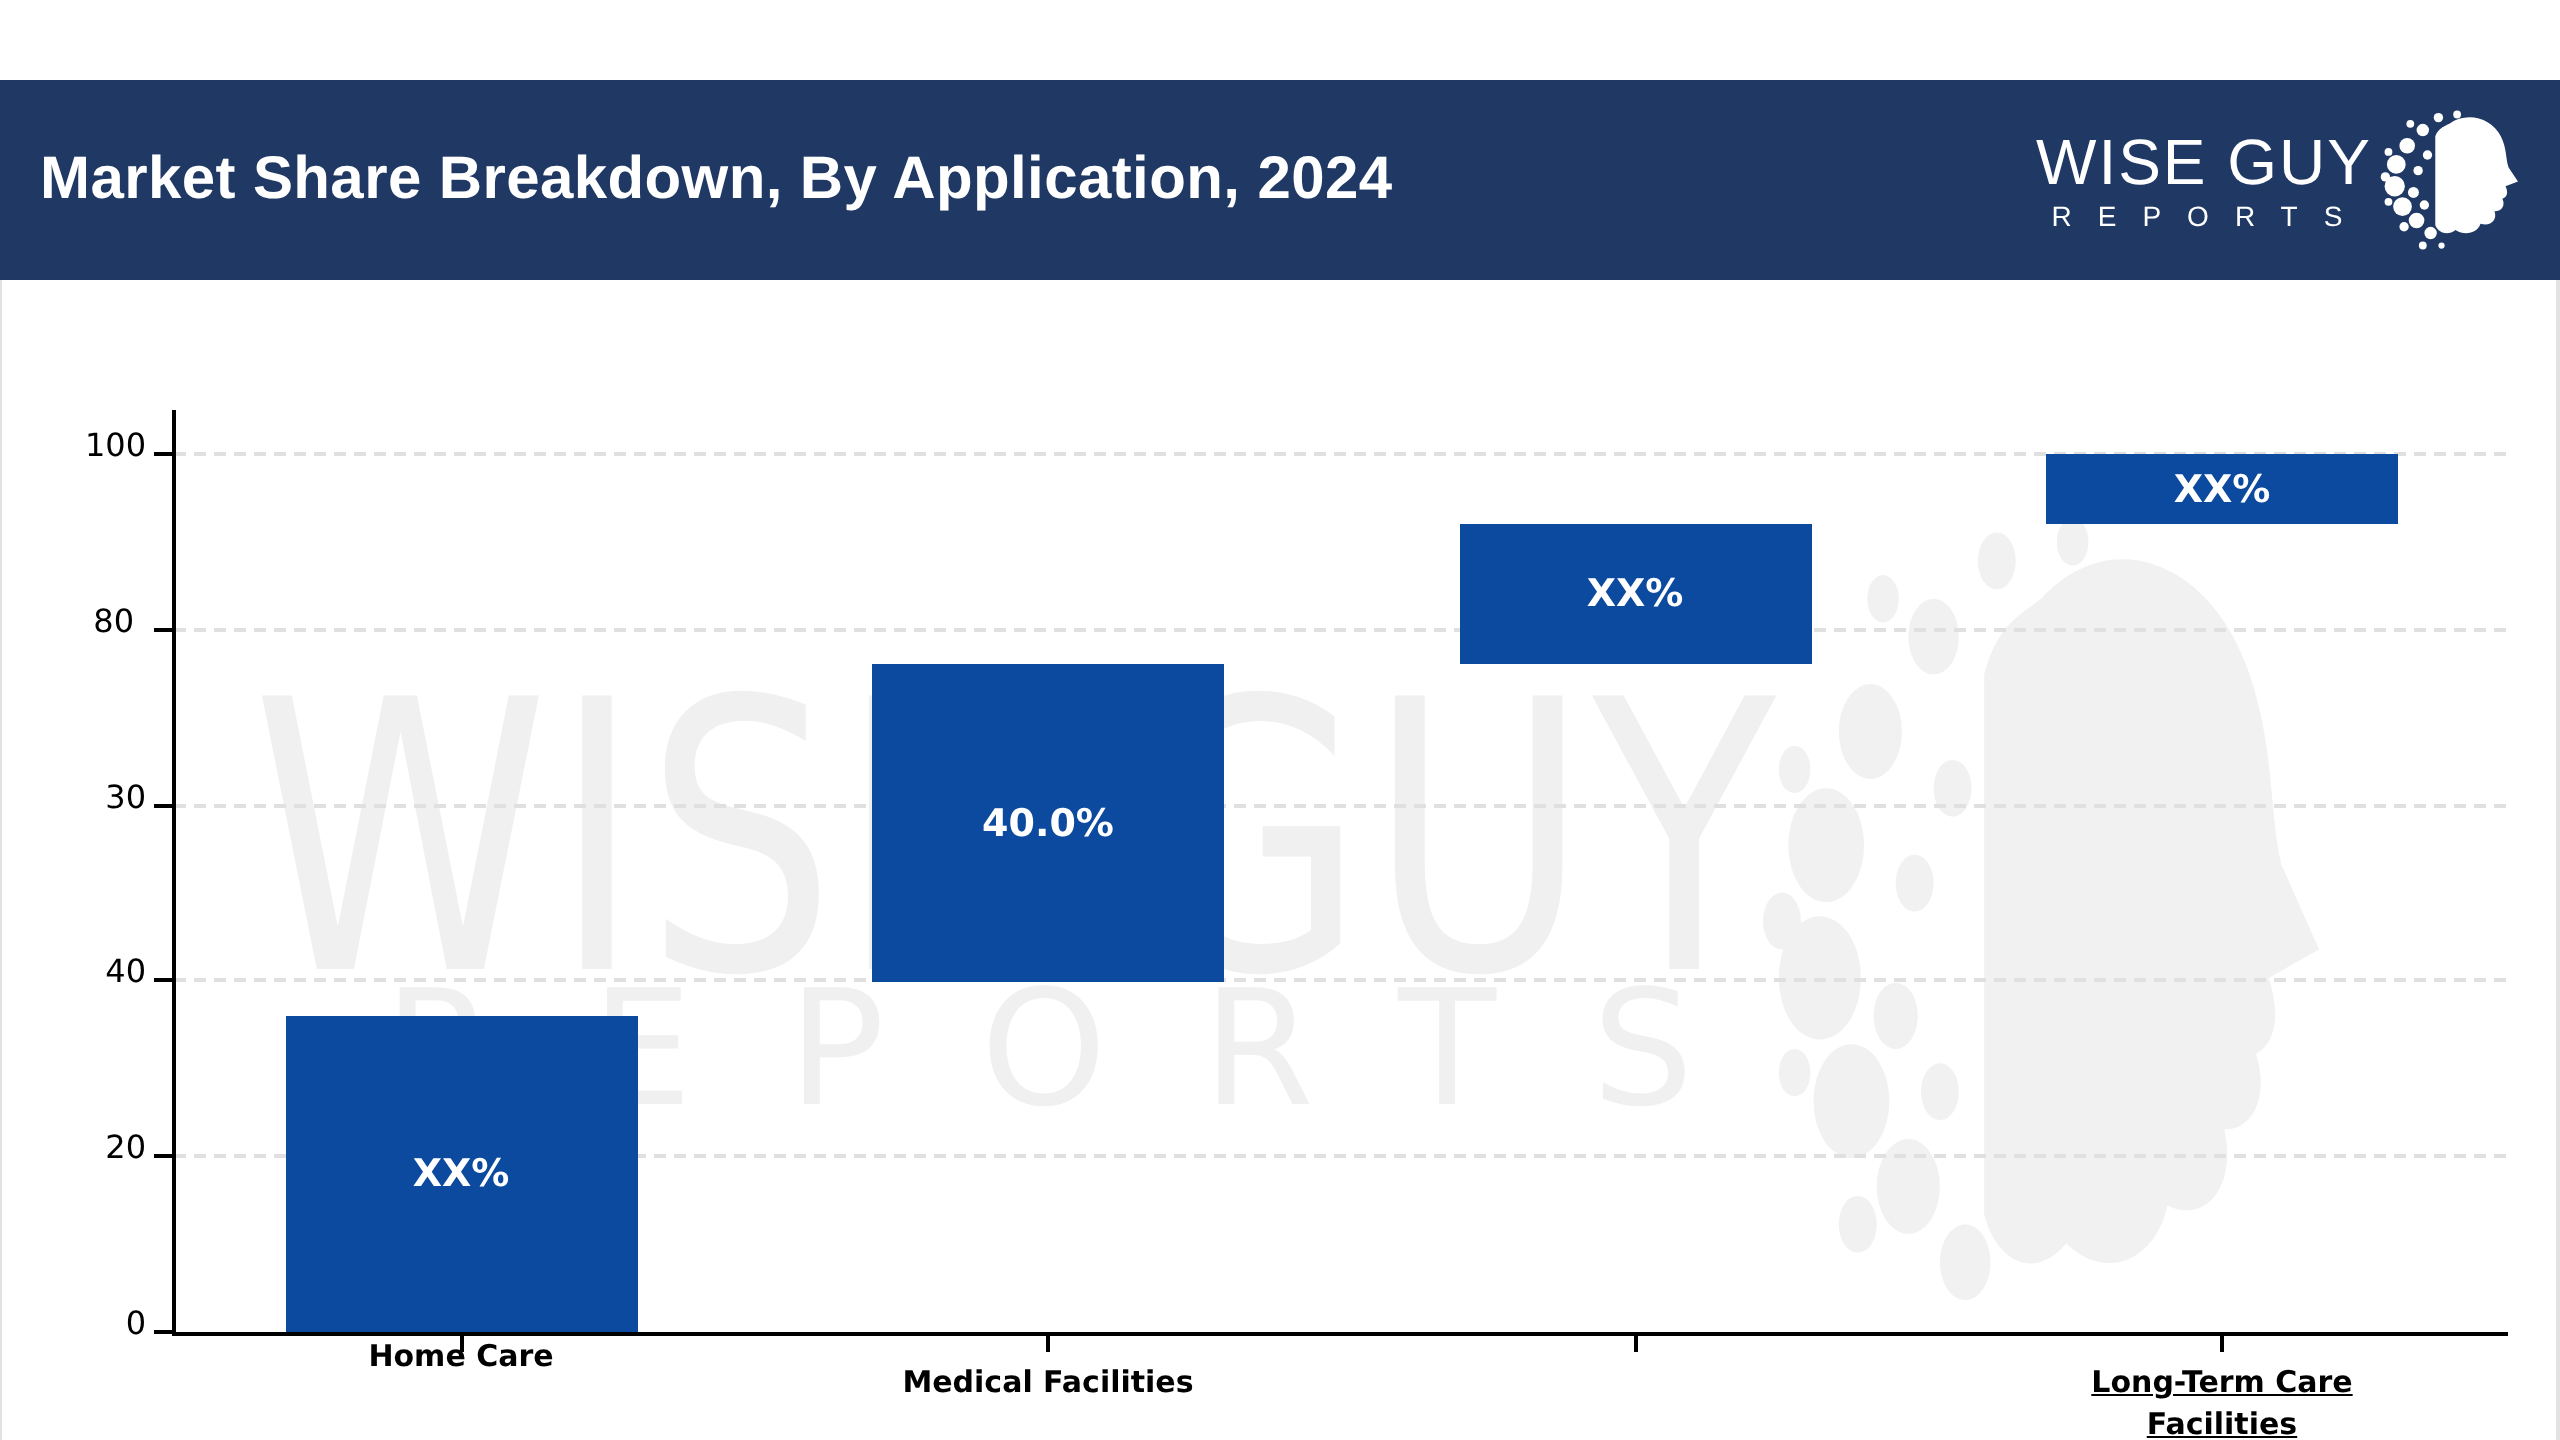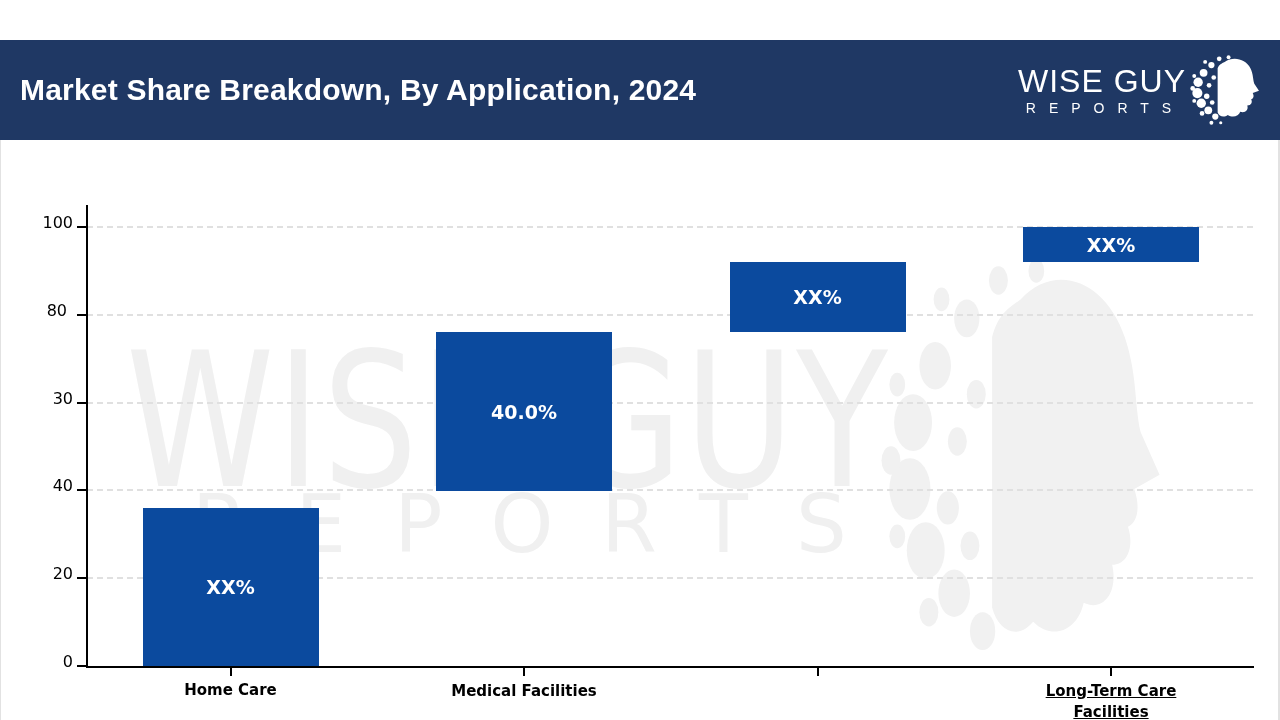--- a/index.html
+++ b/index.html
@@ -135,21 +135,21 @@
         <div class="ytick-label" style="left: 17px; top: 160.8px;">80</div>
         <div class="gridline" style="left: 87px; width: 1166px; top: 86px;"></div>
         <div class="ytick-mark" style="left: 77px; top: 86px;"></div>
         <div class="ytick-label" style="left: 23px; top: 73px;">100</div>
         <div class="spine-v" style="left: 86px; top: 65.05px; height: 462.95px;"></div>
         <div class="spine-h" style="left: 86px; top: 526px; width: 1168px;"></div>
         <div class="bar" style="left: 142.5px; top: 367.96px; width: 176px; height: 158.04px;">
           <div class="bar-label">XX%</div>
         </div>
         <div class="xtick-mark" style="left: 229.5px; top: 528px;"></div>
-        <div class="xtick-label" style="left: 130.5px; top: 540px; text-align: center;">Home Care</div>
+        <div class="xtick-label" style="left: 130.5px; top: 528px; text-align: center;">Home Care</div>
         <div class="bar" style="left: 436px; top: 192.36px; width: 176px; height: 159px;">
           <div class="bar-label">40.0%</div>
         </div>
         <div class="xtick-mark" style="left: 523px; top: 528px;"></div>
         <div class="xtick-label" style="left: 424px; top: 541px;">Medical Facilities</div>
         <div class="bar" style="left: 729.5px; top: 122.12px; width: 176px; height: 70.24px;">
           <div class="bar-label">XX%</div>
         </div>
         <div class="xtick-mark" style="left: 816.5px; top: 528px;"></div>
         <div class="bar" style="left: 1023px; top: 87px; width: 176px; height: 35.12px;">

